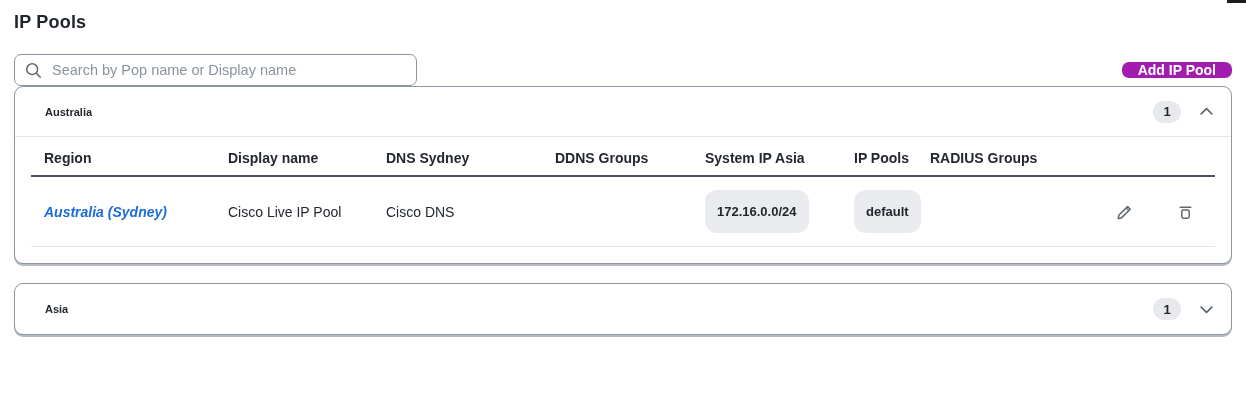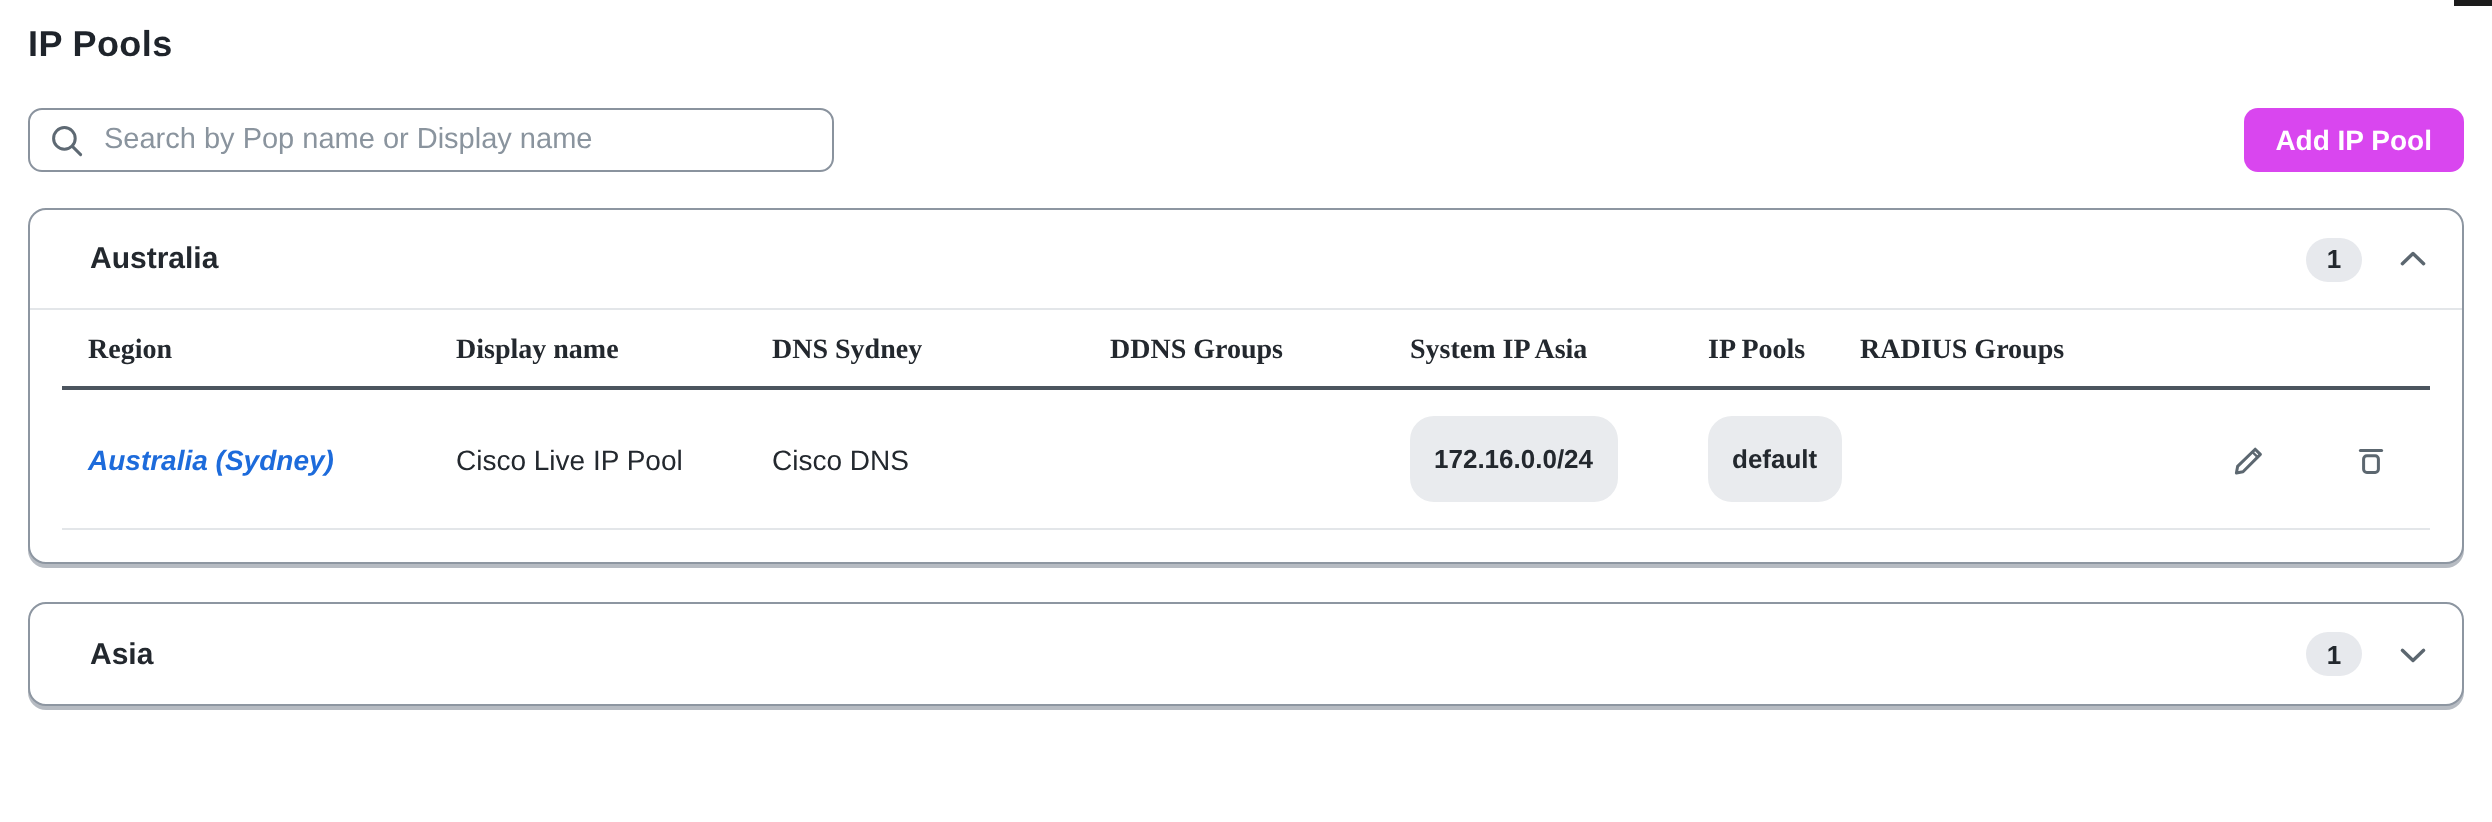--- a/index.html
+++ b/index.html
@@ -16,71 +16,71 @@
   .top-artifact {
     position:absolute; top:0; right:0;
     width:19px; height:3px; background:#1c1c1c;
   }
 
   h1.page-title {
     font-size:18px; font-weight:700; letter-spacing:.2px;
     margin:2px 0 21px 0; color:#1f242b;
   }
 
-  .toolbar { display:flex; align-items:center; justify-content:space-between; margin-bottom:18px; }
+  .toolbar { display:flex; align-items:center; justify-content:space-between; }
   .search-box {
     width:403px; height:32px;
     border:1px solid #8a939e; border-radius:7px;
     display:flex; align-items:center; gap:8px;
     padding:0 10px; background:#fff;
   }
   .search-box input {
     border:none; outline:none; flex:1;
     font-family:"Liberation Sans", sans-serif;
     font-size:14.5px; color:#23282e; background:transparent;
   }
   .search-box input::placeholder { color:#8a949e; }
 
   .btn-primary {
-    background:#d946ef; color:#fff;
+    background:#a21caf; color:#fff;
     font-family:"Liberation Sans", sans-serif;
     font-weight:700; font-size:14px;
     border:none; border-radius:7px;
-    height:32px; padding:0 16px; cursor:pointer;
+    height:16px; padding:0 16px; cursor:pointer;
   }
 
   .card {
     border:1px solid #8d96a1; border-radius:9px;
     box-shadow:0 2px 0 rgba(109,120,133,.5);
     margin-bottom:19px; background:#fff;
   }
   .card-header {
     height:50px; display:flex; align-items:center;
     padding:0 16px 0 30px; cursor:pointer;
   }
   .card.expanded .card-header { border-bottom:1px solid #e3e6e9; }
-  .card-title { font-weight:700; font-size:15px; color:#23282e; }
+  .card-title { font-weight:700; font-size:11px; color:#23282e; }
   .header-right { margin-left:auto; display:flex; align-items:center; gap:17px; }
   .count-badge {
     background:#e7e9ed; border-radius:11px;
     min-width:28px; height:22px; padding:0 9px;
     display:inline-flex; align-items:center; justify-content:center;
     font-size:13px; font-weight:700; color:#23282e;
   }
   .icon-btn { background:none; border:none; padding:0; cursor:pointer; display:inline-flex; align-items:center; }
 
   table.pool-table {
     border-collapse:collapse; table-layout:fixed;
     width:1184px; margin:0 16px 16px 16px;
   }
   .pool-table th {
     text-align:left; font-size:14px; font-weight:700; color:#23282e;
     padding:13px 8px 9px 0;
     border-bottom:2px solid #4c555f;
-    white-space:nowrap; overflow:hidden;font-family:Liberation Serif, serif;
+    white-space:nowrap; overflow:hidden;
   }
   .pool-table td {
     text-align:left; font-size:14px; color:#23282e;
     padding:13px 8px 13px 0;
     border-bottom:1px solid #e3e6e9;
     white-space:nowrap; overflow:hidden; vertical-align:middle;
   }
   .pool-table th:first-child, .pool-table td:first-child { padding-left:13px; }
 
   a.region-link { color:#1d6bdb; font-weight:700; text-decoration:none; cursor:pointer;font-style:italic; }

